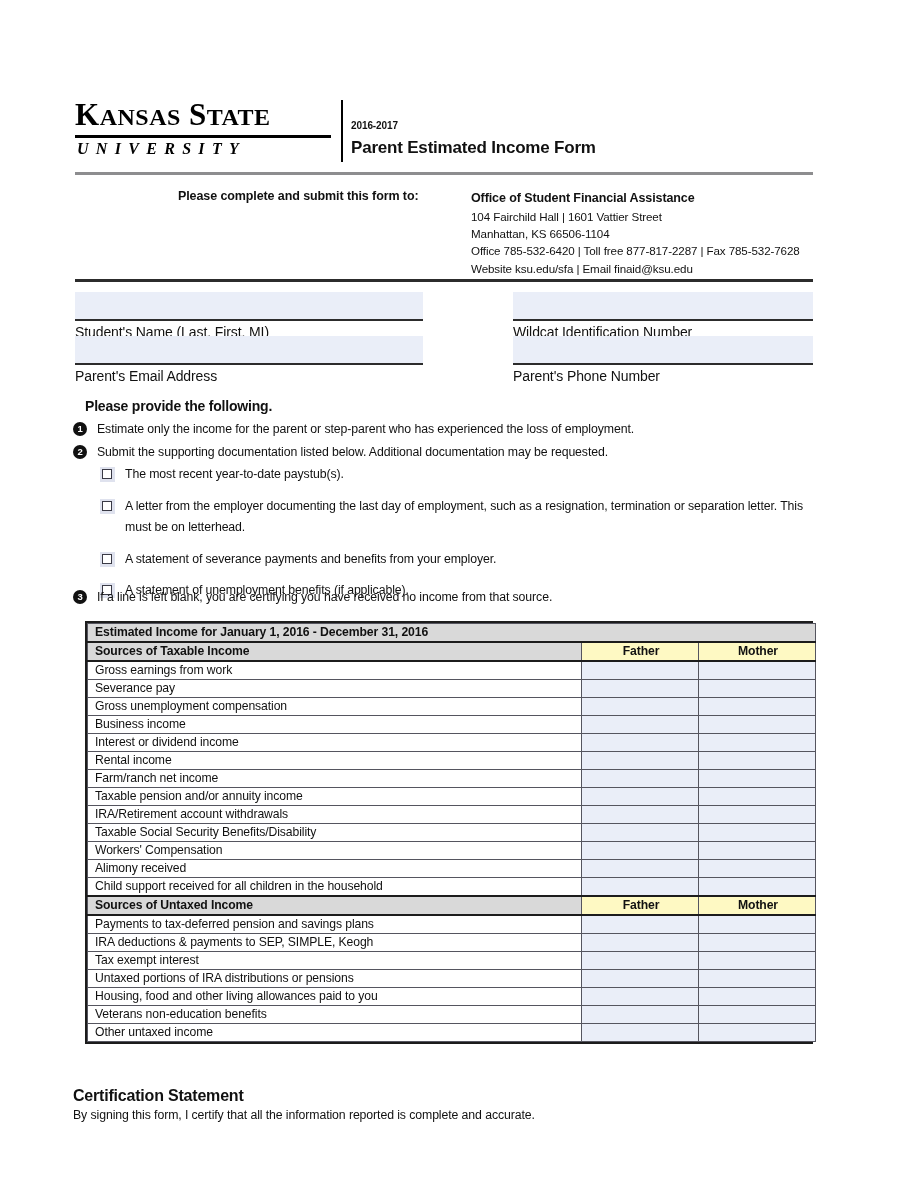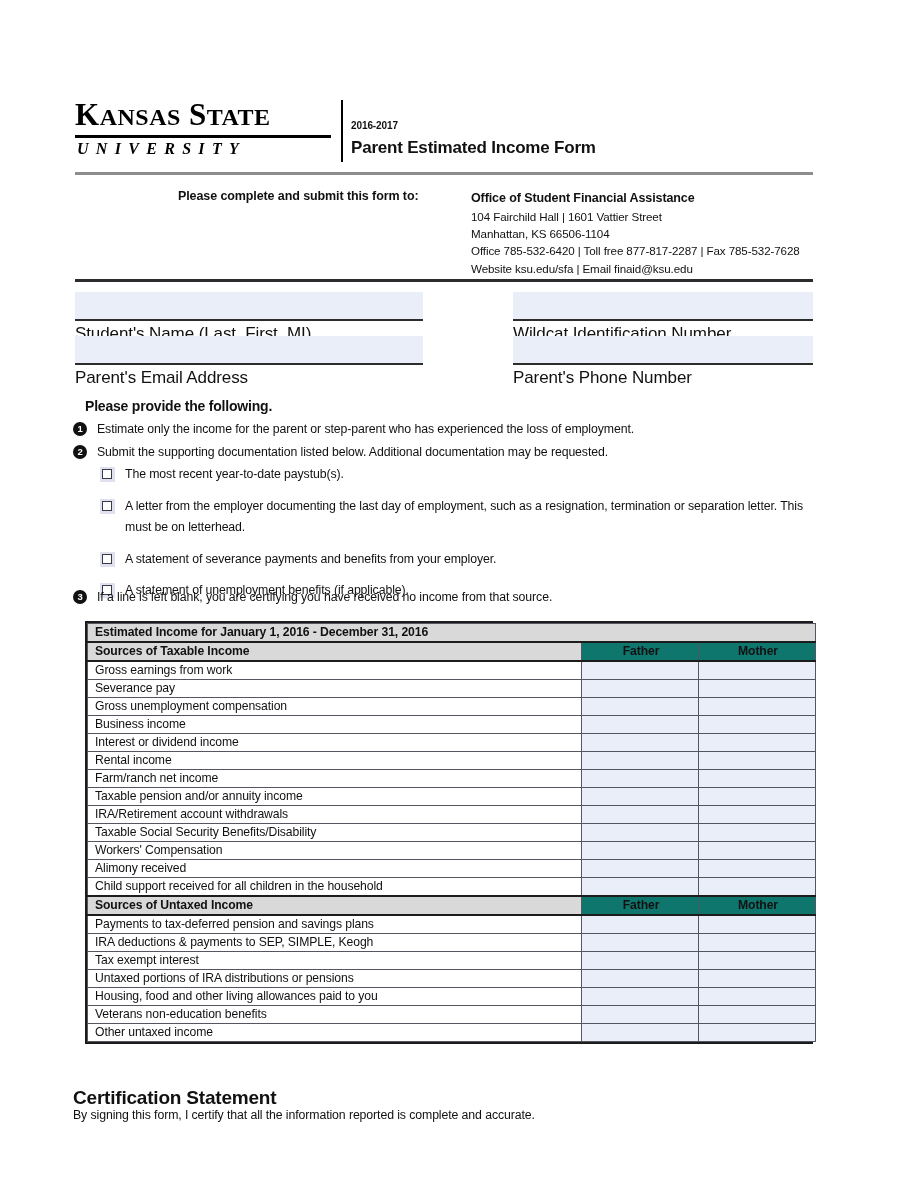--- a/index.html
+++ b/index.html
@@ -139,21 +139,21 @@
   
   .field {
     position: absolute;
   }
   .field .box {
     background: #eaeef8;
     border-bottom: 2.5px solid #2c2c2c;
     height: 27px;
   }
   .field .caption {
-    font-size: 17px;
+    font-size: 14px;
     color: #111;
     margin-top: 3px;
     letter-spacing: -0.1px;
   }
   #f-student  { left: 75px;  top: 292px; width: 348px; }
   #f-wildcat  { left: 513px; top: 292px; width: 300px; }
   #f-email    { left: 75px;  top: 336px; width: 348px; }
   #f-phone    { left: 513px; top: 336px; width: 300px; }
 
   
@@ -274,41 +274,41 @@
   }
   td.section-cell {
     background: #d9d9d9;
     font-weight: bold;
     font-size: 13.2px;
     height: 23px;
     border-top: 2px solid #1c1c1c !important;
     border-bottom: 2px solid #1c1c1c !important;
   }
   td.col-head {
-    background: #0f766e;
+    background: #fef9c3;
     font-weight: bold;
     font-size: 13.2px;
     text-align: center;
     height: 23px;
     border-top: 2px solid #1c1c1c !important;
     border-bottom: 2px solid #1c1c1c !important;
   }
   td.entry {
     background: #eaeef8;
   }
   .col-label { width: 494px; }
   .col-f { width: 117px; }
   .col-m { width: 117px; }
 
   
   .cert-title {
     position: absolute;
     left: 73px;
     top: 1087px;
-    font-size: 19px;
+    font-size: 16px;
     font-weight: bold;
     color: #111;
     letter-spacing: -0.2px;
   }
   .cert-text {
     position: absolute;
     left: 73px;
     top: 1108px;
     font-size: 12.3px;
     color: #111;

